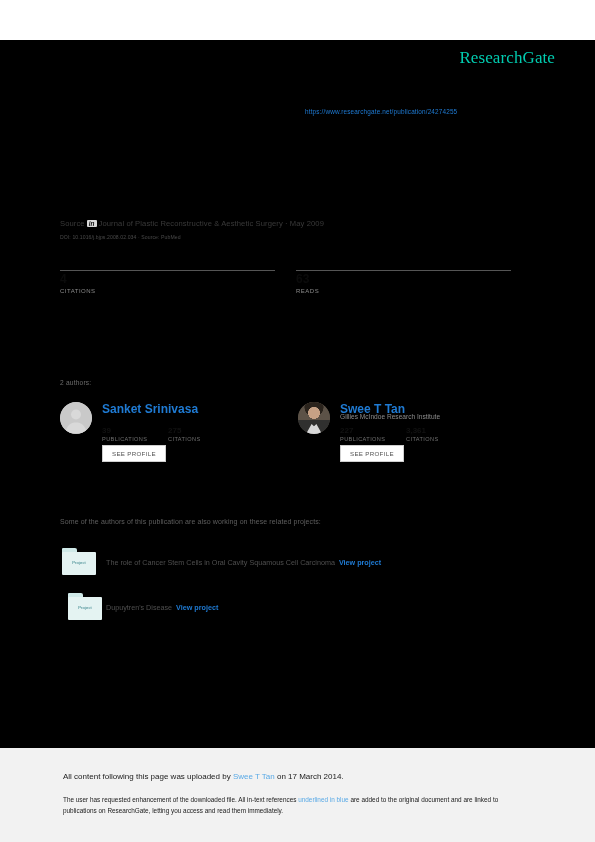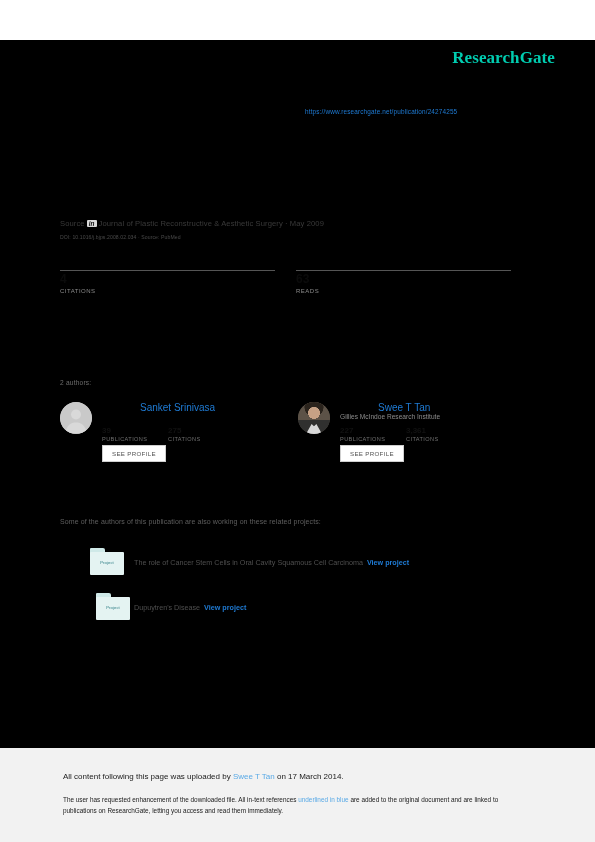--- a/index.html
+++ b/index.html
@@ -18,21 +18,21 @@
   
   .dark-area{
     position:absolute;left:0;top:40px;width:595px;height:708px;
     background:#000000;
   }
 
   
   .rg-logo{
     position:absolute;right:40px;top:8px;
     font-family:"Liberation Serif", serif;
-    font-size:17px;font-weight:bold;
+    font-size:17px;font-weight:normal;
     color:#00ccb0;
     letter-spacing:0.1px;
     white-space:nowrap;
   }
 
   
   .pub-url{
     position:absolute;left:305px;top:68px;
     font-size:6.4px;
     color:#1f7bd4;
@@ -105,21 +105,21 @@
       linear-gradient(#5c5247 0 55%, #30302f 55% 100%);
   }
   .avatar.photo .collar{
     position:absolute;left:8px;top:22px;width:16px;height:10px;
     background:#d8d8d8;
     clip-path:polygon(0 100%,35% 0,50% 22%,65% 0,100% 100%);
   }
 
   .author-name{
     position:absolute;left:42px;top:0px;
-    font-size:10px;font-weight:normal;color:#1f7bd4;white-space:nowrap;margin-left:38px;
+    font-size:12px;font-weight:bold;color:#1f7bd4;white-space:nowrap;
   }
   .author-affil{
     position:absolute;left:42px;top:11px;
     font-size:6.6px;color:#8c8c8c;white-space:nowrap;
   }
   .author-stats{position:absolute;left:42px;top:24px;white-space:nowrap;}
   .author-stats .cell{display:inline-block;text-align:left;vertical-align:top;}
   .author-stats .cell.pub{width:66px;}
   .author-stats .cell .v{
     font-size:8px;color:#111;font-weight:bold;height:10px;line-height:10px;
@@ -133,21 +133,21 @@
     font-size:6.2px;color:#555;letter-spacing:0.3px;
     padding:4px 9px;white-space:nowrap;
     cursor:pointer;
   }
 
   
   .projects-heading{
     position:absolute;left:60px;top:478px;
     font-size:7px;color:#5f5f5f;letter-spacing:0.1px;
   }
-  .project-row{position:absolute;left:62px;margin-left:28px;}
+  .project-row{position:absolute;left:62px;}
   #project-0{top:508px;}
   #project-1{top:553px;padding-left:6px;}
   .folder{
     position:relative;width:34px;height:27px;
   }
   .folder .tab{
     position:absolute;left:0;top:0;width:15px;height:5px;
     background:#cfe9e8;border-radius:1px 2px 0 0;
   }
   .folder .body{

